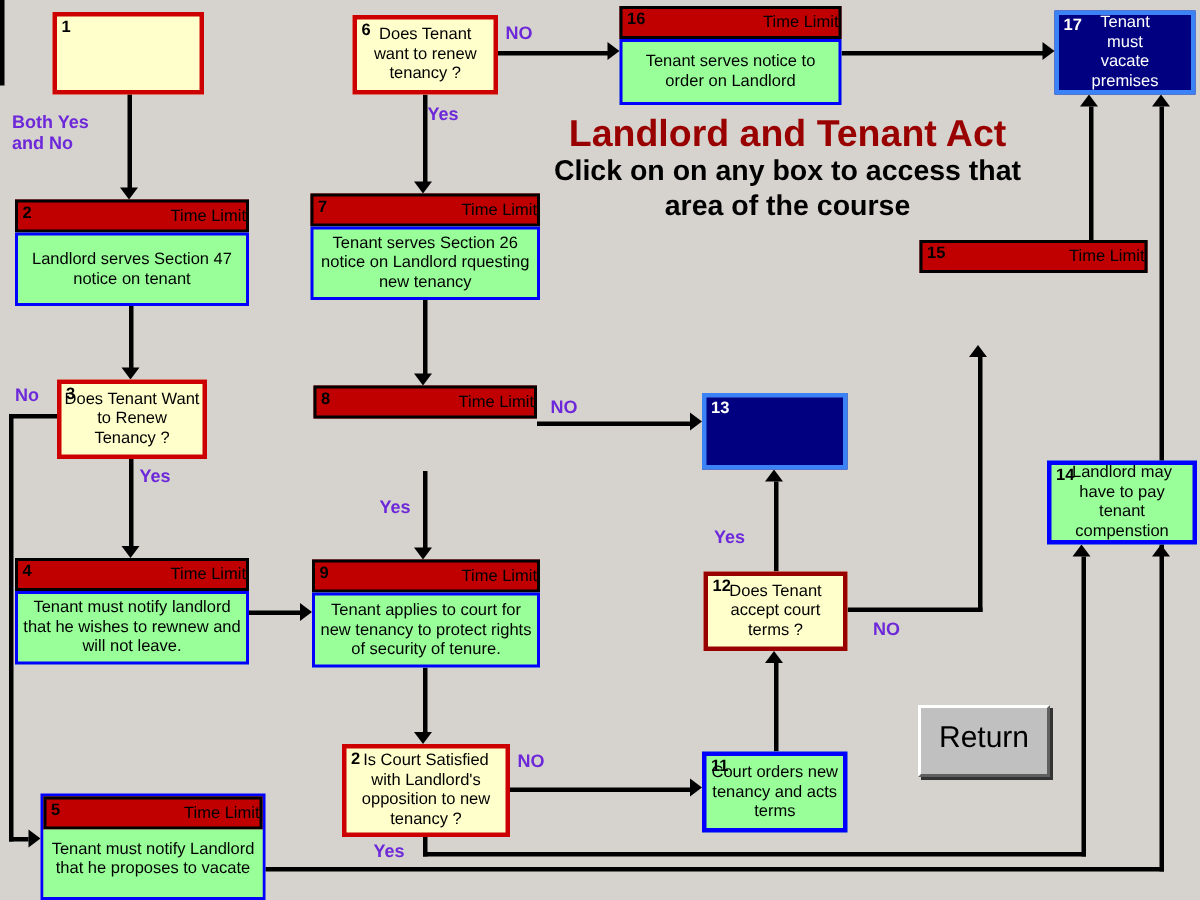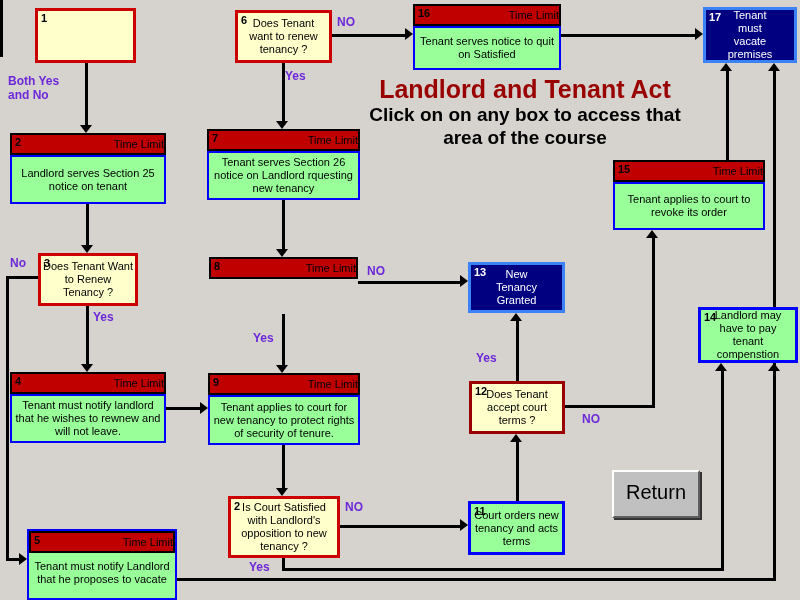--- a/index.html
+++ b/index.html
@@ -98,21 +98,21 @@
     </div>
   <div id="box-layer">
       <div class="box q" style="left: 35px; top: 8px; width: 101px; height: 55px;">
         <span class="num">1</span>
       </div>
       <div class="box tl" style="left: 10px; top: 133px; width: 156px; height: 71px;">
         <div class="hd">
           <span class="num">2</span>
           <span>Time Limit</span>
         </div>
-        <div class="bd">Landlord serves Section 25 notice on tenant</div>
+        <div class="bd">Landlord serves Section 47 notice on tenant</div>
       </div>
       <div class="box q" style="left: 38px; top: 253px; width: 100px; height: 53px;">
         <span class="num">3</span>
         <span>Does Tenant Want to Renew Tenancy ?</span>
       </div>
       <div class="box tl" style="left: 10px; top: 372px; width: 156px; height: 71px;">
         <div class="hd">
           <span class="num">4</span>
           <span>Time Limit</span>
         </div>
@@ -156,39 +156,37 @@
       <div class="box g" style="left: 468px; top: 501px; width: 97px; height: 54px;">
         <span class="num">11</span>
         <span>Court orders new tenancy and acts terms</span>
       </div>
       <div class="box q2" style="left: 469px; top: 381px; width: 96px; height: 53px;">
         <span class="num">12</span>
         <span>Does Tenant accept court terms ?</span>
       </div>
       <div class="box nv" style="left: 468px; top: 262px; width: 97px; height: 51px; justify-content: center;">
         <span class="num">13</span>
-        <span>New Tenancy Granted</span>
       </div>
       <div class="box g" style="left: 698px; top: 307px; width: 100px; height: 56px;">
         <span class="num">14</span>
         <span>Landlord may have to pay tenant compenstion</span>
       </div>
-      <div class="box tl" style="left: 613px; top: 160px; width: 152px; height: 70px;">
+      <div class="box tl" style="left: 613px; top: 160px; width: 152px; height: 55px;">
         <div class="hd">
           <span class="num">15</span>
           <span>Time Limit</span>
         </div>
-        <div class="bd">Tenant applies to court to revoke its order</div>
       </div>
       <div class="box tl" style="left: 413px; top: 4px; width: 148px; height: 66px;">
         <div class="hd">
           <span class="num">16</span>
           <span>Time Limit</span>
         </div>
-        <div class="bd">Tenant serves notice to quit on Satisfied</div>
+        <div class="bd">Tenant serves notice to order on Landlord</div>
       </div>
       <div class="box nv" style="left: 703px; top: 7px; width: 94px; height: 56px;">
         <span class="num">17</span>
         <span>Tenant must vacate premises</span>
       </div>
     </div>
   <div id="label-layer">
       <div class="lbl wrap" style="left: 8px; top: 74px; width: 64px;">Both Yes and No</div>
       <div class="lbl" style="left: 10px; top: 256px;">No</div>
       <div class="lbl" style="left: 93px; top: 310px;">Yes</div>

